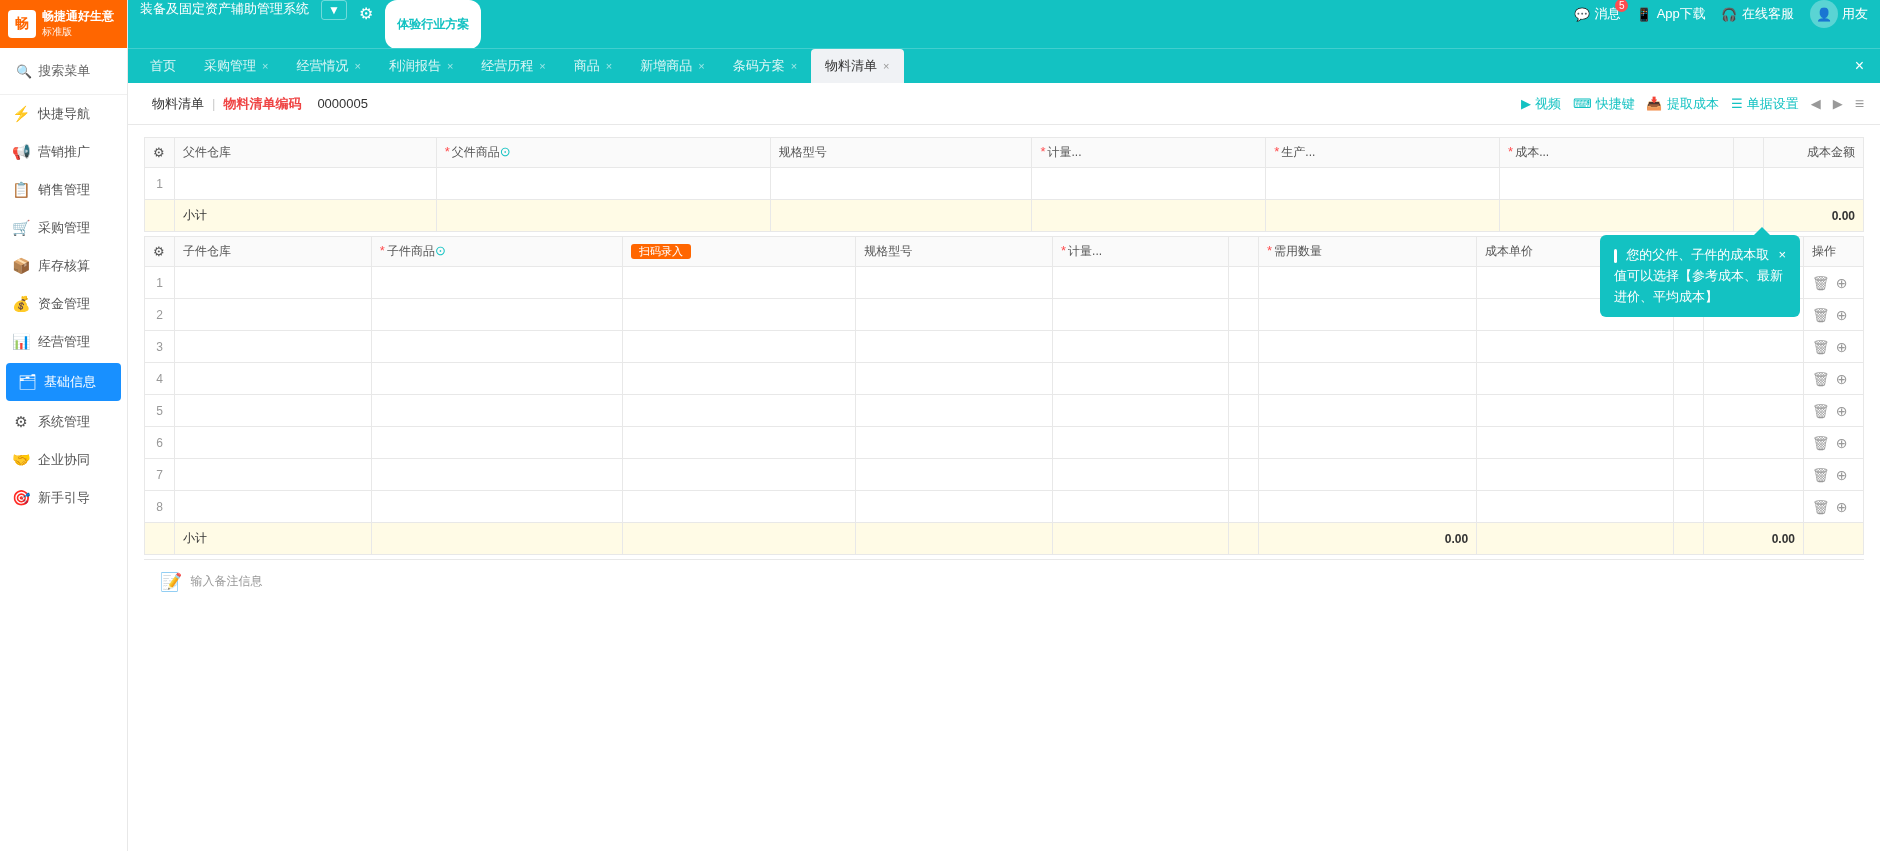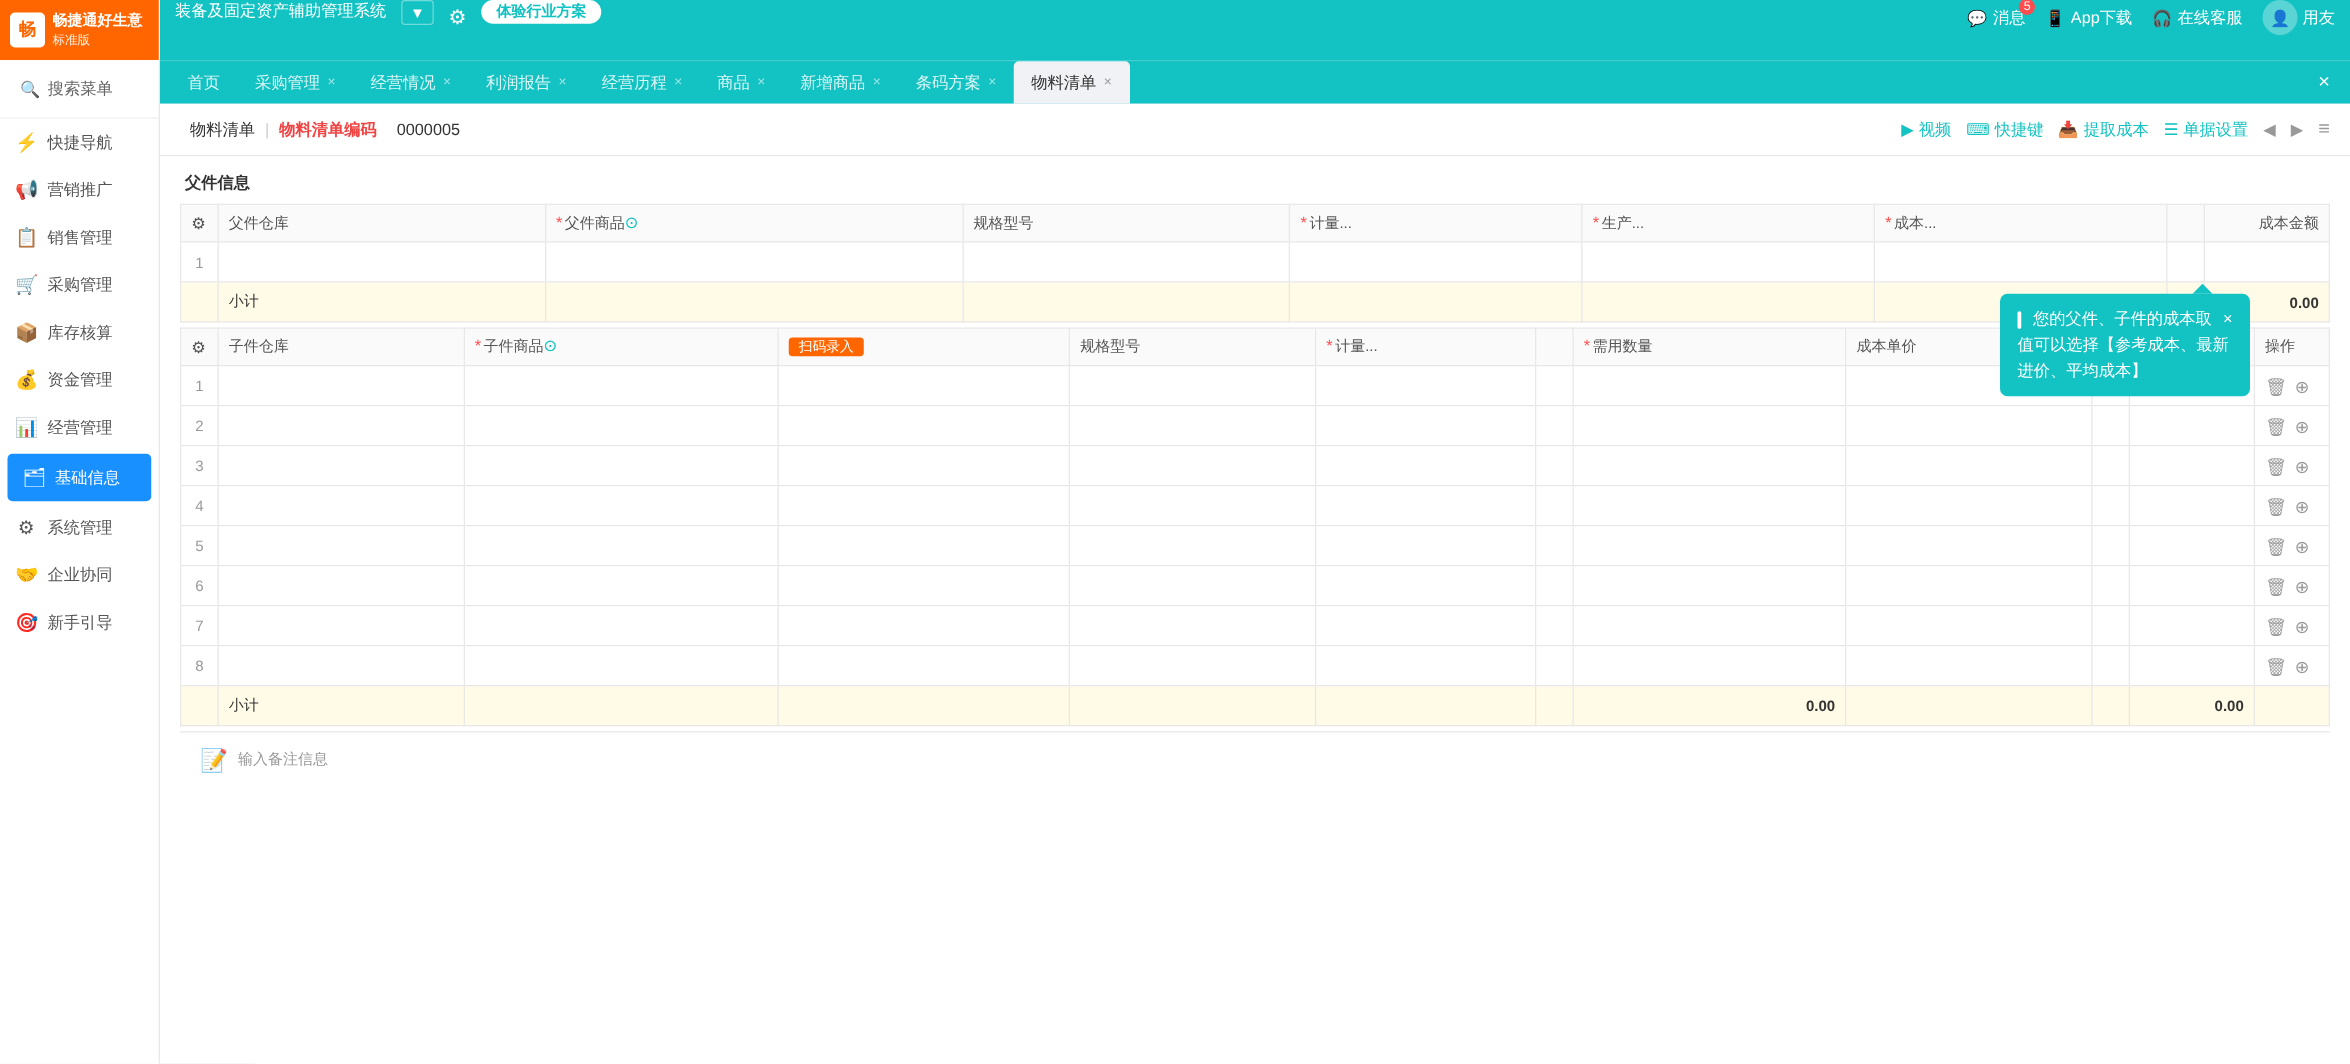--- a/index.html
+++ b/index.html
@@ -110,21 +110,21 @@
       color: #fff;
       cursor: pointer;
       font-size: 16px;
       padding: 4px;
     }
     .topbar-trial-btn {
       background: #fff;
       color: #13c2c2;
       border: none;
       border-radius: 12px;
-      padding: 1px 12px;
+      padding: 16px 12px;
       cursor: pointer;
       font-size: 12px;
       font-weight: bold;
     }
     .topbar-spacer { flex: 1; }
     .topbar-actions {
       display: flex;
       align-items: center;
       gap: 16px;
       color: #fff;
@@ -541,21 +541,20 @@
     </div>
 
     <div class="form-area">
 
       <div class="tooltip-box">
         <span class="tooltip-close">×</span>
         <span class="tooltip-indicator"></span>
         <span>您的父件、子件的成本取值可以选择【参考成本、最新进价、平均成本】</span>
       </div>
 
-      <div class="section-title">父件信息</div>
 
       <table class="data-table">
         <thead>
           <tr>
             <th style="width:30px;"><span>⚙</span></th>
             <th>父件仓库</th>
             <th><span class="required-star">*</span>父件商品<span style="color:#13c2c2">⊙</span></th>
             <th>规格型号</th>
             <th><span class="required-star">*</span>计量...</th>
             <th><span class="required-star">*</span>生产...</th>

